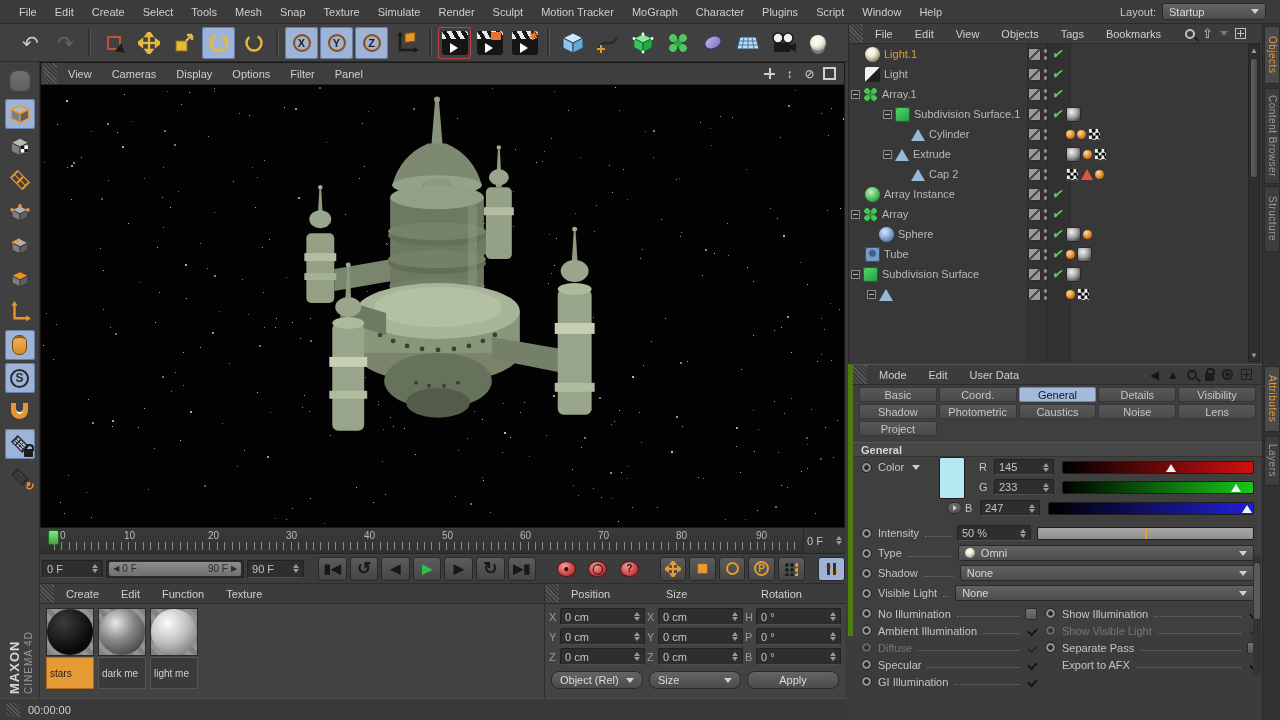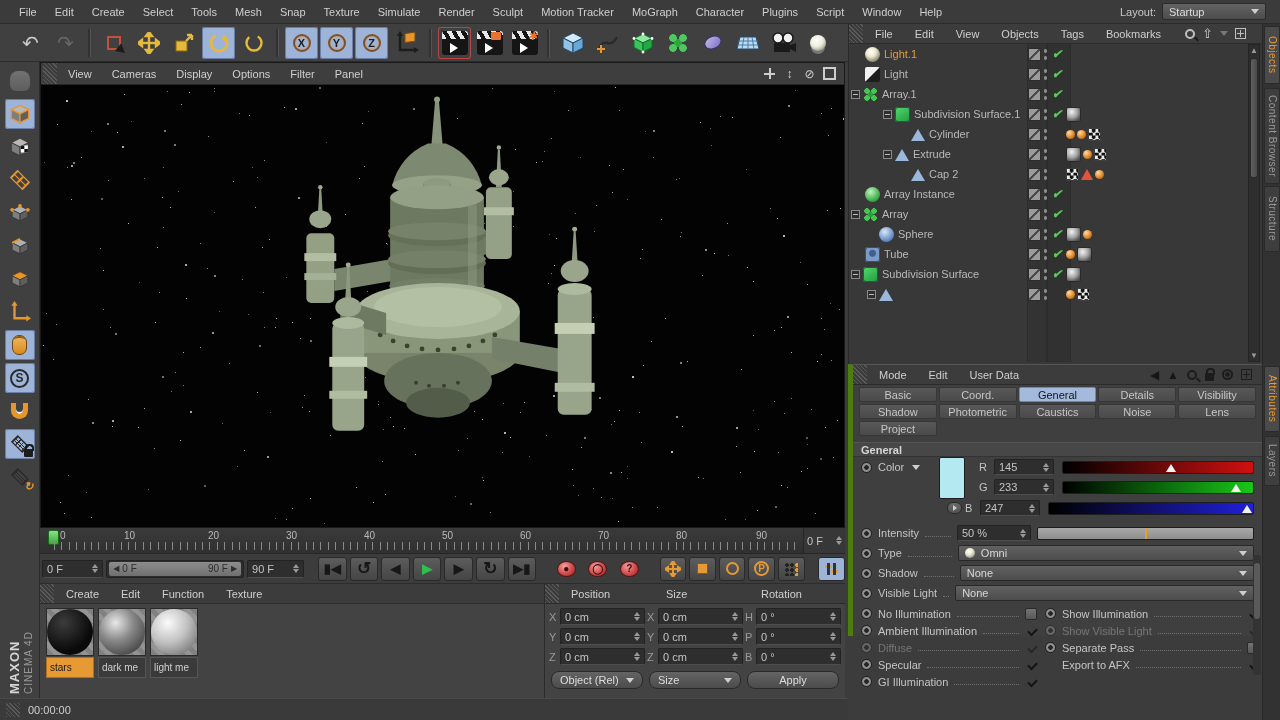--- a/index.html
+++ b/index.html
@@ -74,21 +74,21 @@
 .mats{left:40px;top:584px;width:505px;height:114px;background:#434343;border-right:1px solid #2c2c2c}
 .panhead{height:20px;background:#3c3c3c;border-bottom:1px solid #2b2b2b;display:flex;align-items:center;gap:2px}
 .pmi{padding:0 10px;color:#cfcfcf}
 .matrow{display:flex;gap:4px;padding:4px 0 0 6px}
 .mat{width:48px}
 .matball{width:48px;height:48px;border:1px solid #2a2a2a;background:repeating-linear-gradient(45deg,#818181 0 5px,#949494 5px 10px)}
 .sphere{width:100%;height:100%;border-radius:50%}
 .s-black{background:radial-gradient(circle at 36% 30%,#3c3c3c,#0a0a0a 65%)}
 .s-dark{background:radial-gradient(circle at 36% 30%,#e8e8e8,#8a8a8a 40%,#3f3f3f 85%)}
 .s-light{background:radial-gradient(circle at 36% 30%,#fbfbfb,#c2c2c2 45%,#6f6f6f 90%)}
-.matname{height:21px;font-size:10px;color:#d0d0d0;background:#3a3a3a;border:1px solid #555;display:flex;align-items:center;padding:0 3px;margin-top:1px}
+.matname{height:32px;font-size:10px;color:#d0d0d0;background:#3a3a3a;border:1px solid #555;display:flex;align-items:center;padding:0 3px;margin-top:1px}
 .matname.sel{background:#e79a33;color:#1a1a1a;border-color:#b06f18}
 
 .coords{left:545px;top:584px;width:300px;height:114px;background:#434343}
 .cohead{display:flex;height:20px;background:#3c3c3c;border-bottom:1px solid #2b2b2b;align-items:center}
 .cotitle{width:95px;color:#cfcfcf;padding-left:12px}
 .cogrid{display:flex;gap:2px;padding:4px 4px 0 4px}
 .cocol{width:97px}
 .corow{display:flex;align-items:center;gap:3px;margin-bottom:3px}
 .axl{width:8px;color:#9a9a9a}
 .cofld{flex:1;height:17px}

